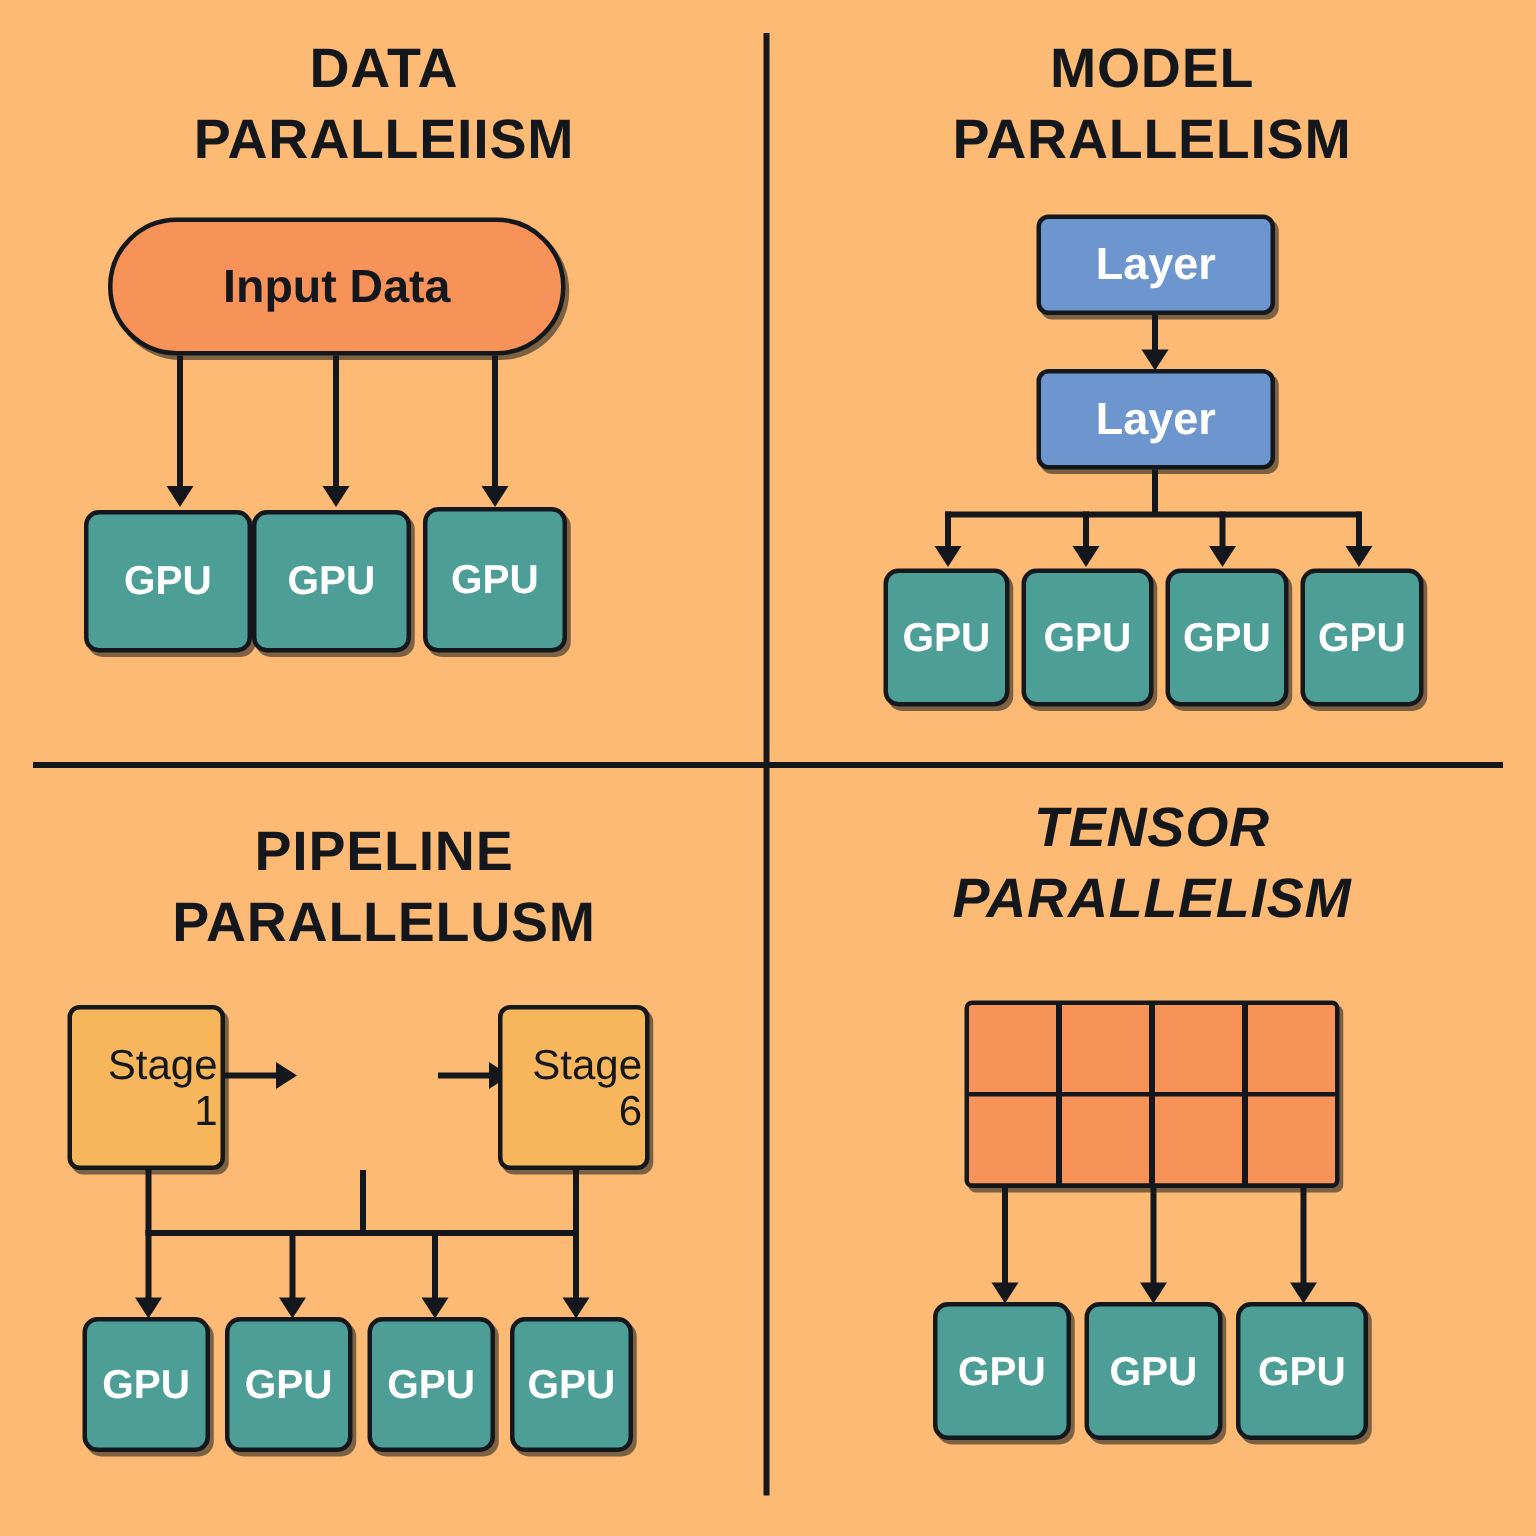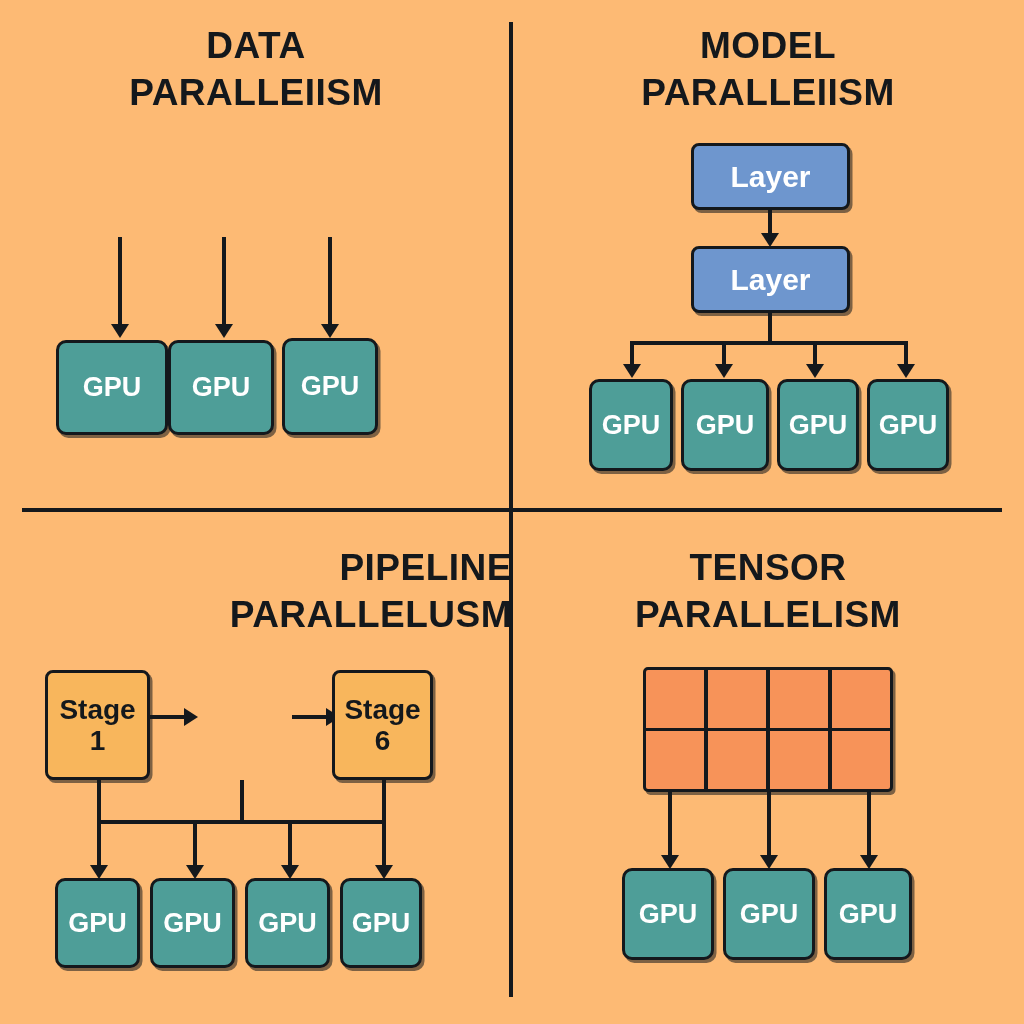--- a/index.html
+++ b/index.html
@@ -52,22 +52,22 @@
     text-align: center;
     font-size: 37px;
     font-weight: bold;
     letter-spacing: 0.5px;
     line-height: 1.28;
     color: #14181c;
     white-space: pre-line;
   }
   #q-data .q-title   { top: 22px; }
   #q-model .q-title  { top: 22px; }
-  #q-pipe .q-title   { top: 32px; text-align: right; }
-  #q-tensor .q-title { top: 32px; }
+  #q-pipe .q-title   { top: 32px; }
+  #q-tensor .q-title { top: 16px; font-style: italic; }
 
   
   .node {
     position: absolute;
     box-sizing: border-box;
     display: flex;
     align-items: center;
     justify-content: center;
     border: 3.5px solid #14181c;
     box-shadow: 2.5px 3px 0 rgba(20,24,28,0.55);
@@ -92,23 +92,24 @@
     color: #ffffff;
     border-radius: 8px;
     font-size: 30px;
     font-weight: bold;
   }
   .node.stage {
     background: #F8B65C;
     color: #14181c;
     border-radius: 8px;
     font-size: 28px;
-    font-weight: bold;
+    font-weight: normal;
     line-height: 1.12;
     padding: 0 2px;
+    text-align: right;
   }
 
   
   .vline {
     position: absolute;
     width: 3.5px;
     background: #14181c;
   }
   .hline {
     position: absolute;
@@ -151,38 +152,39 @@
 
 <div id="canvas">
 
   <div class="divider-v"></div>
   <div class="divider-h"></div>
 
   <div class="quadrant" id="q-data">
     <div class="q-title">DATA
 PARALLEIISM</div>
 
+    <div class="node input-pill" style="left:72px; top:145px; width:305px; height:92px;">Input Data</div>
 
     <div class="vline" style="left:118px; top:237px; height:89px;"></div>
     <div class="arrowhead" style="left:111px; top:324px;"></div>
 
     <div class="vline" style="left:222px; top:237px; height:89px;"></div>
     <div class="arrowhead" style="left:215px; top:324px;"></div>
 
     <div class="vline" style="left:328px; top:237px; height:89px;"></div>
     <div class="arrowhead" style="left:321px; top:324px;"></div>
 
     <div class="node gpu" style="left:56px; top:340px; width:112px; height:95px;">GPU</div>
     <div class="node gpu" style="left:168px; top:340px; width:106px; height:95px;">GPU</div>
     <div class="node gpu" style="left:282px; top:338px; width:96px; height:97px;">GPU</div>
   </div>
 
   <div class="quadrant" id="q-model">
     <div class="q-title">MODEL
-PARALLEIISM</div>
+PARALLELISM</div>
 
     <div class="node layer" style="left:179px; top:143px; width:159px; height:67px;">Layer</div>
 
     <div class="vline" style="left:256px; top:210px; height:26px;"></div>
     <div class="arrowhead" style="left:249px; top:233px;"></div>
 
     <div class="node layer" style="left:179px; top:246px; width:159px; height:67px;">Layer</div>
 
     <div class="vline" style="left:256px; top:313px; height:30px;"></div>
     <div class="hline" style="left:118px; top:341px; width:277px;"></div>

